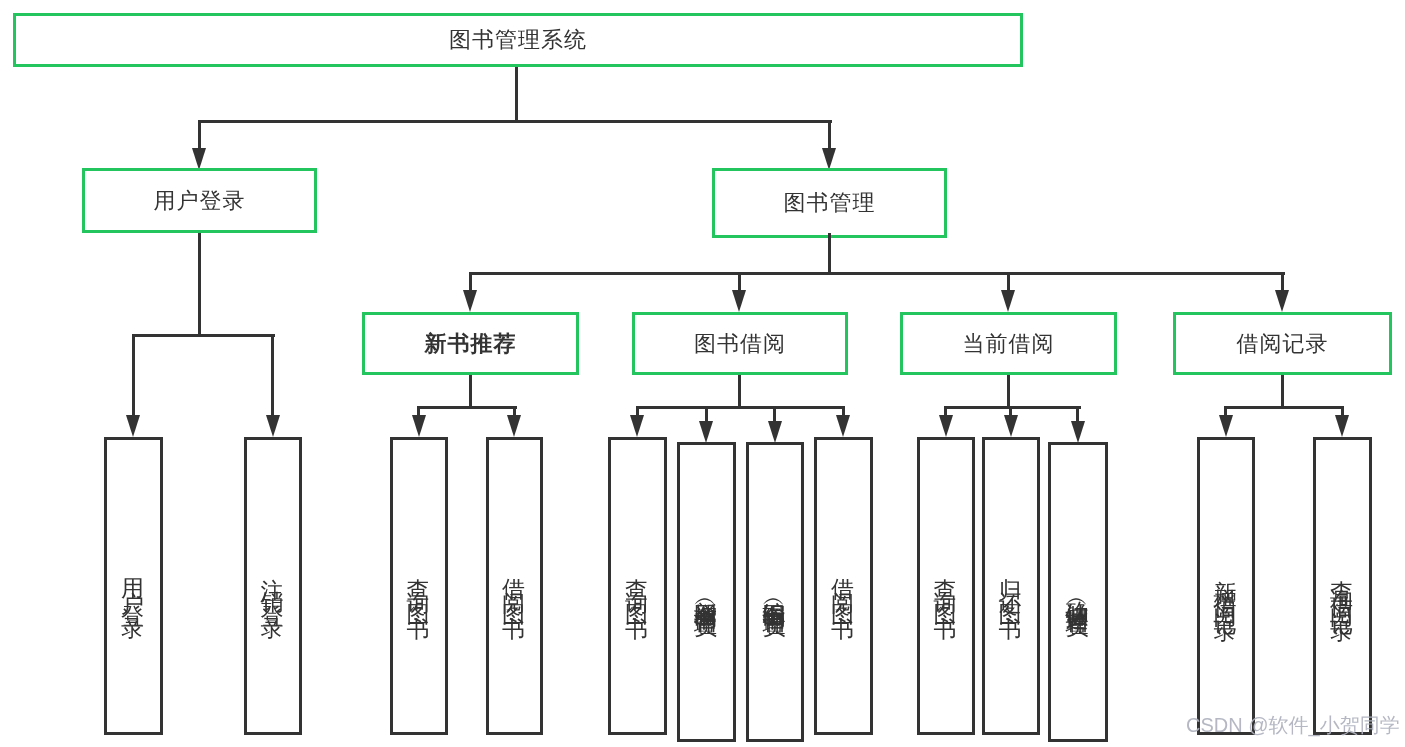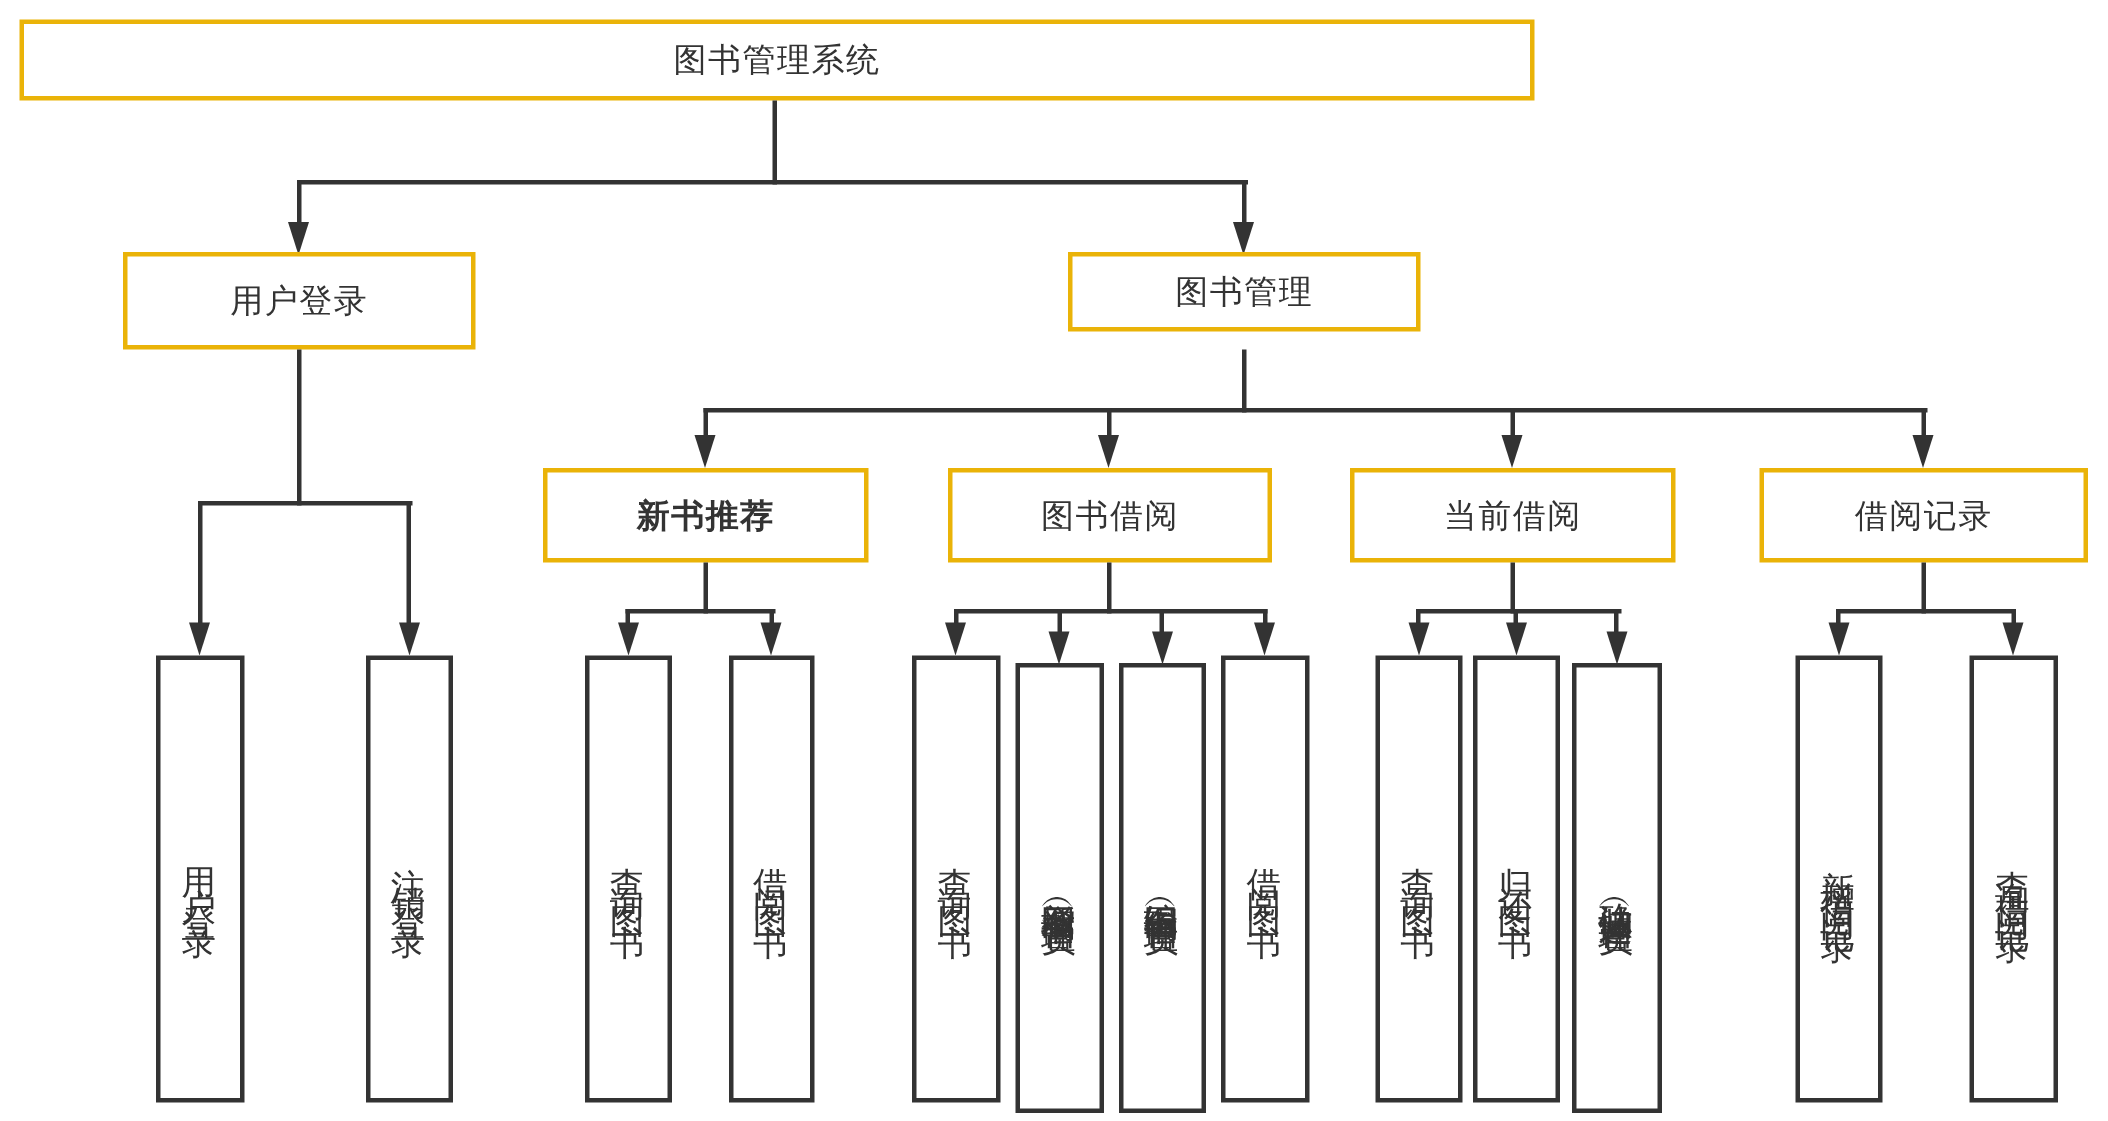--- a/index.html
+++ b/index.html
@@ -3,21 +3,21 @@
 <meta charset="utf-8">
 <style>
   html,body{margin:0;padding:0;background:#ffffff;}
   .canvas{
     position:relative;width:1405px;height:747px;background:#ffffff;
     font-family:"Liberation Sans","DejaVu Sans",sans-serif;
     color:#333333;overflow:hidden;
   }
   .box{
     position:absolute;box-sizing:border-box;
-    border:3px solid #eab308;background:#ffffff;
+    border:3px solid #22c55e;background:#ffffff;
     display:flex;align-items:center;justify-content:center;
     font-size:22px;color:#333333;letter-spacing:1px;
   }
   .leaf{
     position:absolute;box-sizing:border-box;
     border:3px solid #333333;background:#ffffff;
     display:flex;align-items:center;justify-content:center;
     writing-mode:vertical-rl;text-orientation:mixed;
     font-size:23px;color:#333333;
   }
@@ -46,21 +46,21 @@
   <div class="box" style="left:13px;top:13px;width:1010px;height:54px;">图书管理系统</div>
 
   <div class="v" style="left:515px;top:67px;height:56px;"></div>
   <div class="h" style="left:198px;top:120px;width:634px;"></div>
   <div class="v" style="left:198px;top:120px;height:36px;"></div>
   <div class="ah" style="left:192px;top:148px;"></div>
   <div class="v" style="left:828px;top:120px;height:36px;"></div>
   <div class="ah" style="left:822px;top:148px;"></div>
 
   <div class="box" style="left:82px;top:168px;width:235px;height:65px;">用户登录</div>
-  <div class="box" style="left:712px;top:168px;width:235px;height:53px;">图书管理</div>
+  <div class="box" style="left:712px;top:168px;width:235px;height:70px;">图书管理</div>
 
   <div class="v" style="left:198px;top:233px;height:104px;"></div>
   <div class="h" style="left:132px;top:334px;width:143px;"></div>
   <div class="v" style="left:132px;top:334px;height:85px;"></div>
   <div class="ah" style="left:126px;top:415px;"></div>
   <div class="v" style="left:271px;top:334px;height:85px;"></div>
   <div class="ah" style="left:266px;top:415px;"></div>
 
   <div class="v" style="left:828px;top:233px;height:42px;"></div>
   <div class="h" style="left:469px;top:272px;width:816px;"></div>
@@ -123,14 +123,15 @@
   <div class="leaf ls-tight" style="left:746px;top:442px;width:58px;height:300px;">编辑图书（管理员）</div>
   <div class="leaf ls-wide" style="left:814px;top:437px;width:59px;height:298px;">借阅图书</div>
 
   <div class="leaf ls-wide" style="left:917px;top:437px;width:58px;height:298px;">查询图书</div>
   <div class="leaf ls-wide" style="left:982px;top:437px;width:58px;height:298px;">归还图书</div>
   <div class="leaf ls-tight" style="left:1048px;top:442px;width:60px;height:300px;">确认归还（管理员）</div>
 
   <div class="leaf ls-mid" style="left:1197px;top:437px;width:58px;height:298px;">新增借阅记录</div>
   <div class="leaf ls-mid" style="left:1313px;top:437px;width:59px;height:298px;">查询借阅记录</div>
 
+  <div class="watermark">CSDN @软件_小贺同学</div>
 
 </div>
 
 </body></html>

